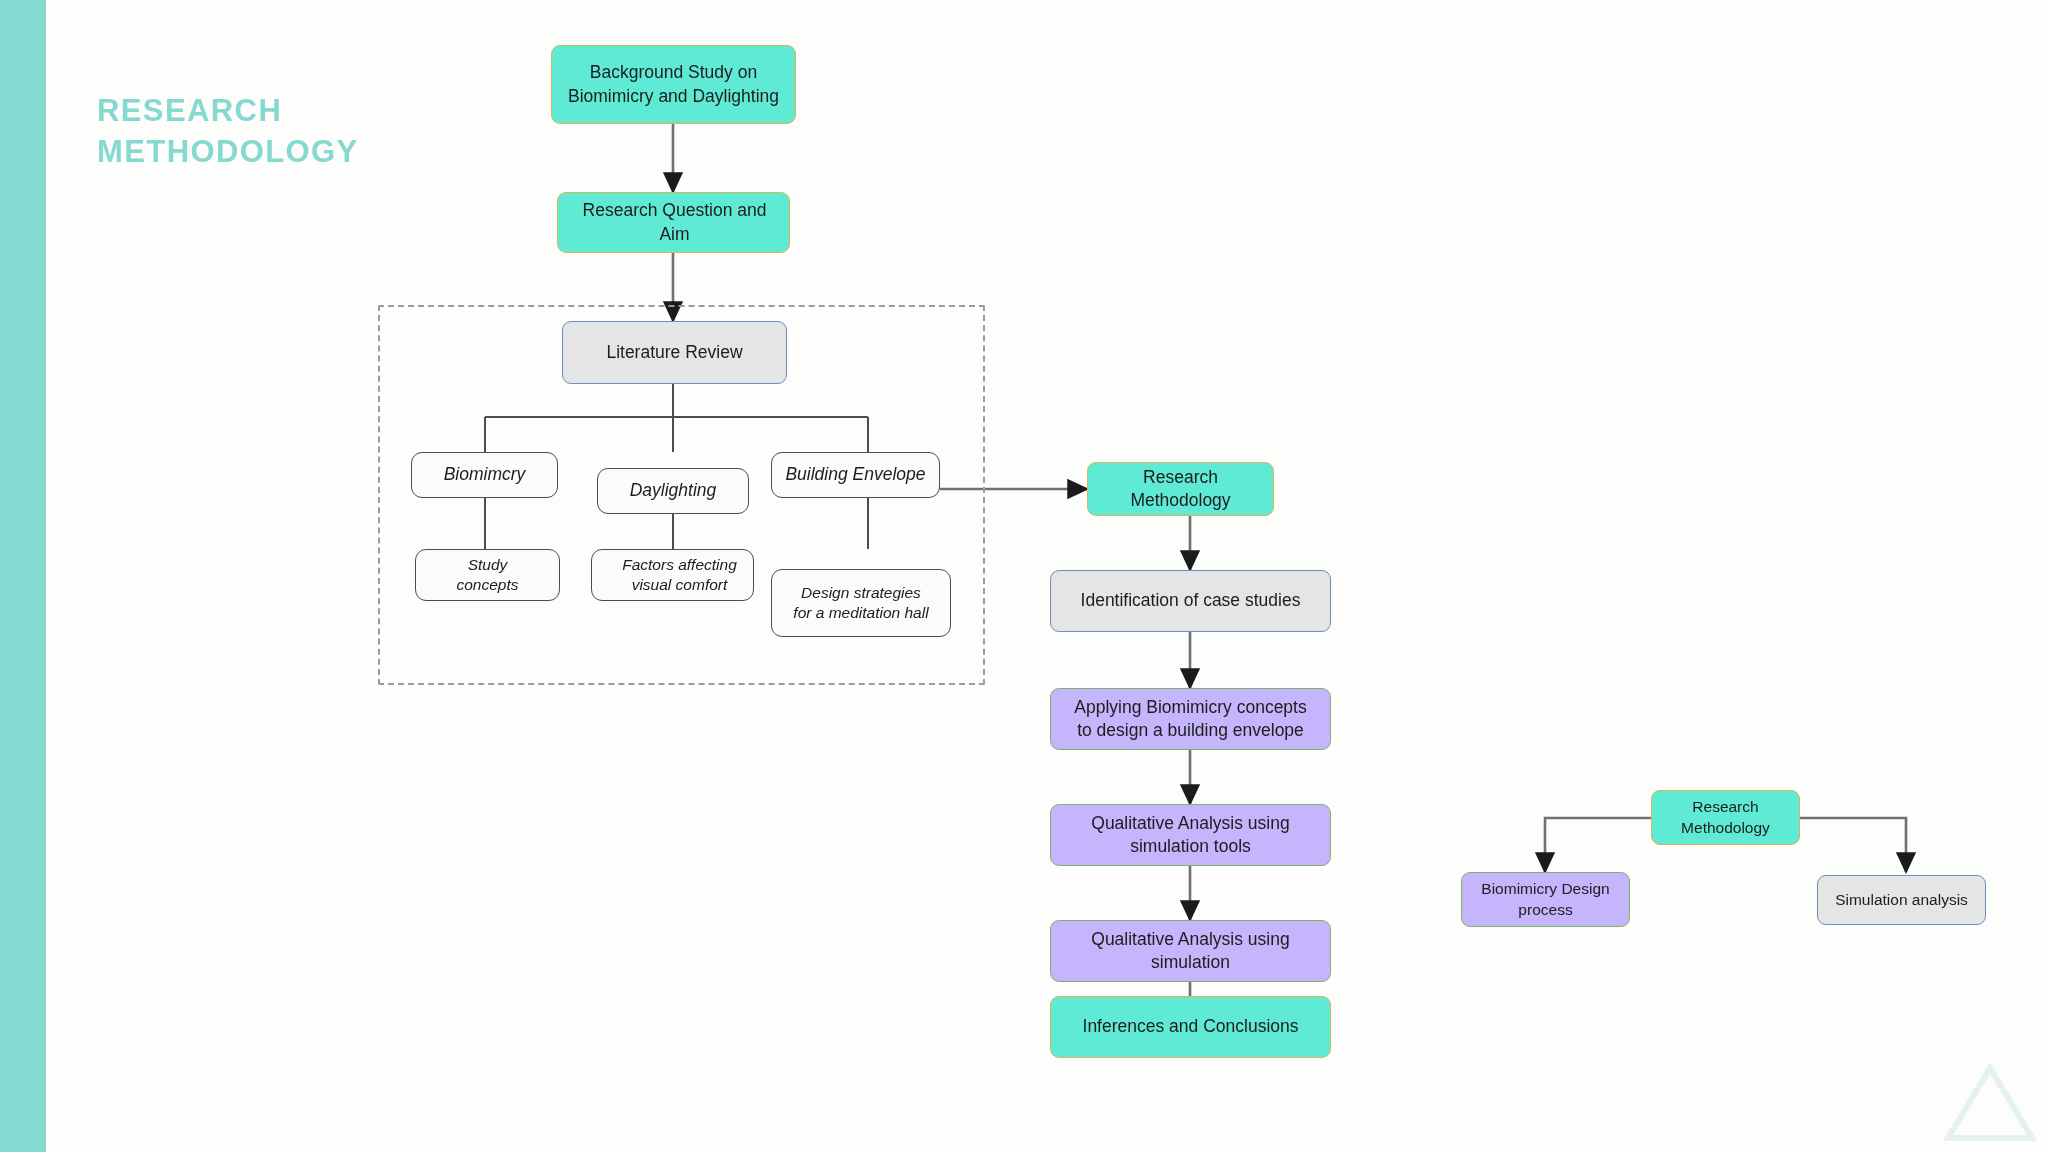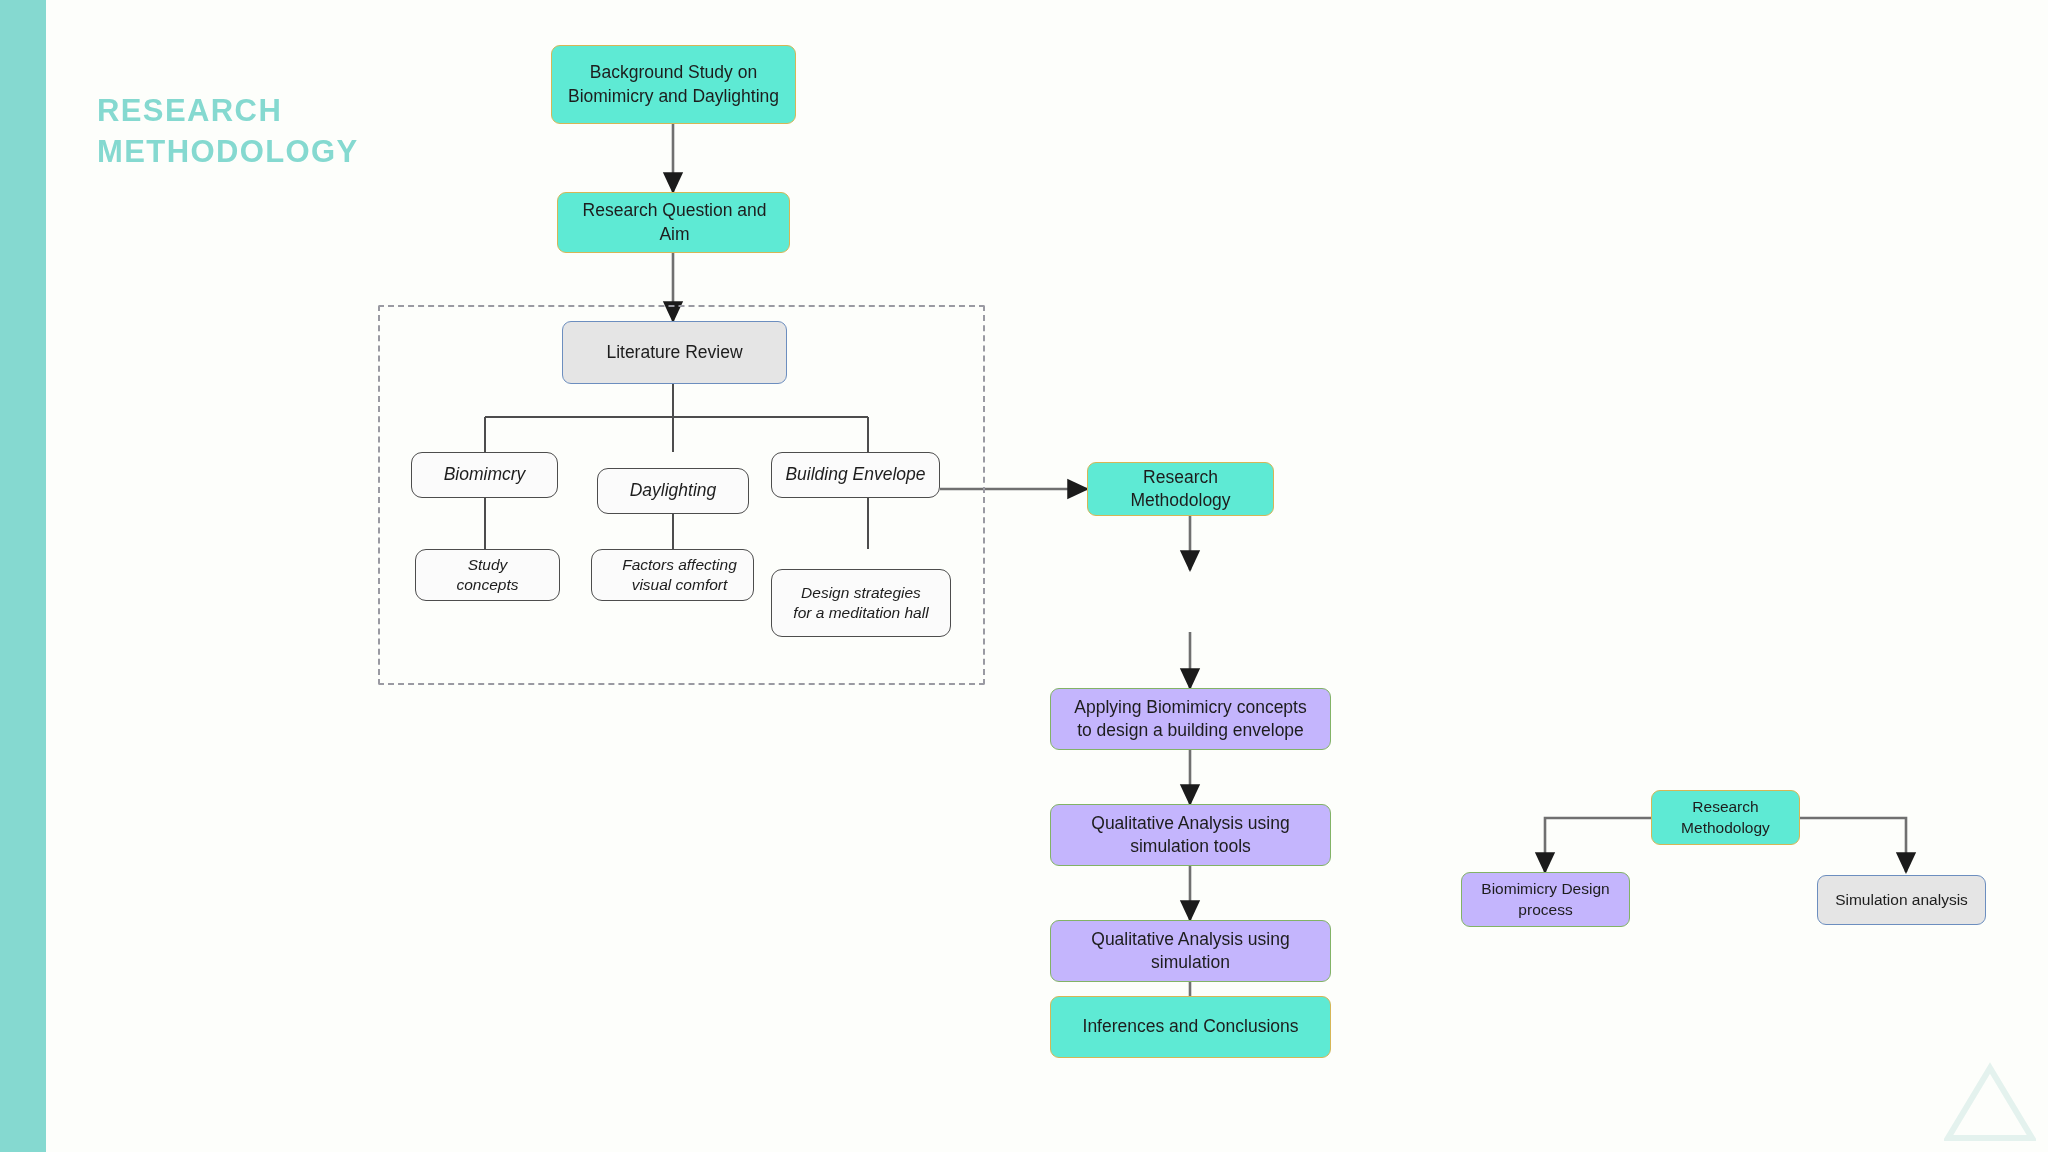--- a/index.html
+++ b/index.html
@@ -114,20 +114,21 @@
     <div class="node n-white n-small" style="left:415px;top:549px;width:145px;height:52px;">Study
 concepts</div>
     <div class="node n-white n-small" style="left:591px;top:549px;width:163px;height:52px;padding-left:20px;">Factors affecting
 visual comfort</div>
     <div class="node n-white n-small" style="left:771px;top:549px;width:180px;height:68px;margin-top:20px;">Design strategies
 for a meditation hall</div>
 
     <div class="node n-yellow" style="left:1087px;top:462px;width:187px;height:54px;">Research
 Methodology</div>
 
+    <div class="node n-blue" style="left:1050px;top:570px;width:281px;height:62px;">Identification of case studies</div>
 
     <div class="node n-green" style="left:1050px;top:688px;width:281px;height:62px;">Applying Biomimicry concepts
 to design a building envelope</div>
 
     <div class="node n-green" style="left:1050px;top:804px;width:281px;height:62px;">Qualitative Analysis using
 simulation tools</div>
 
     <div class="node n-green" style="left:1050px;top:920px;width:281px;height:62px;">Qualitative Analysis using
 simulation</div>
 

